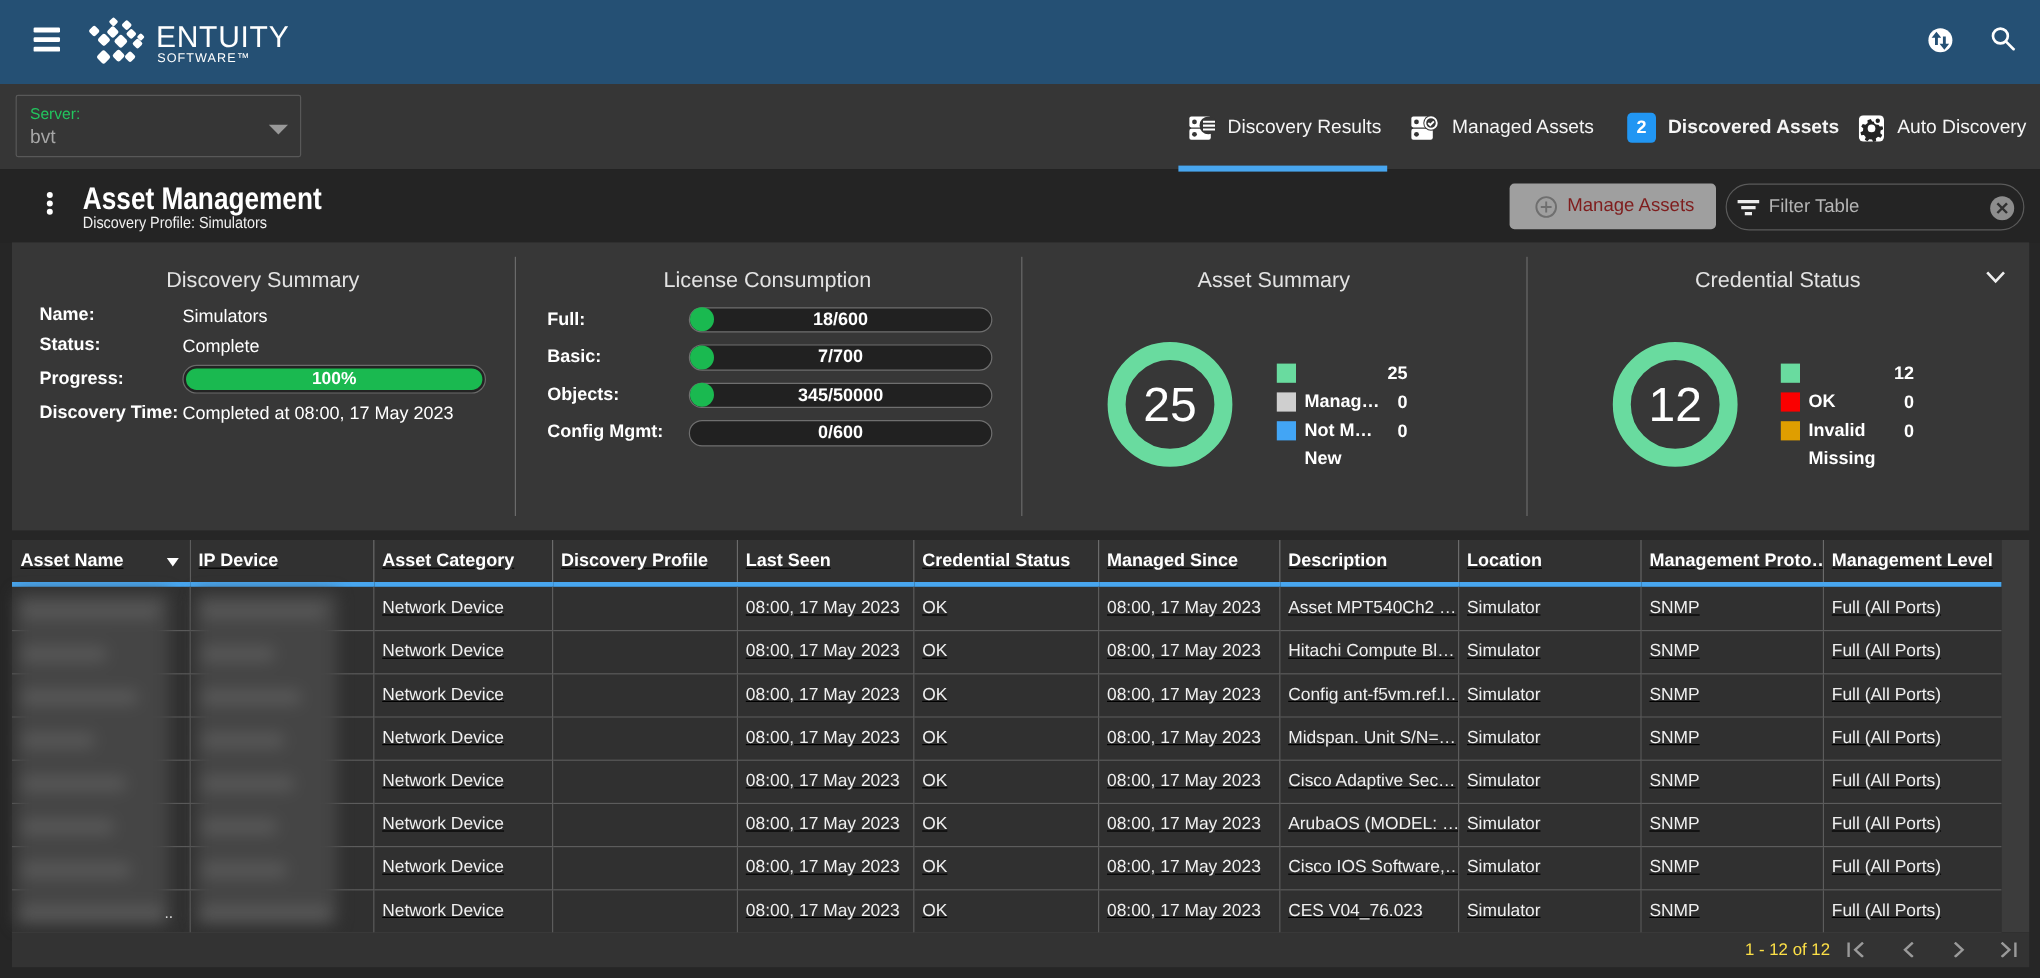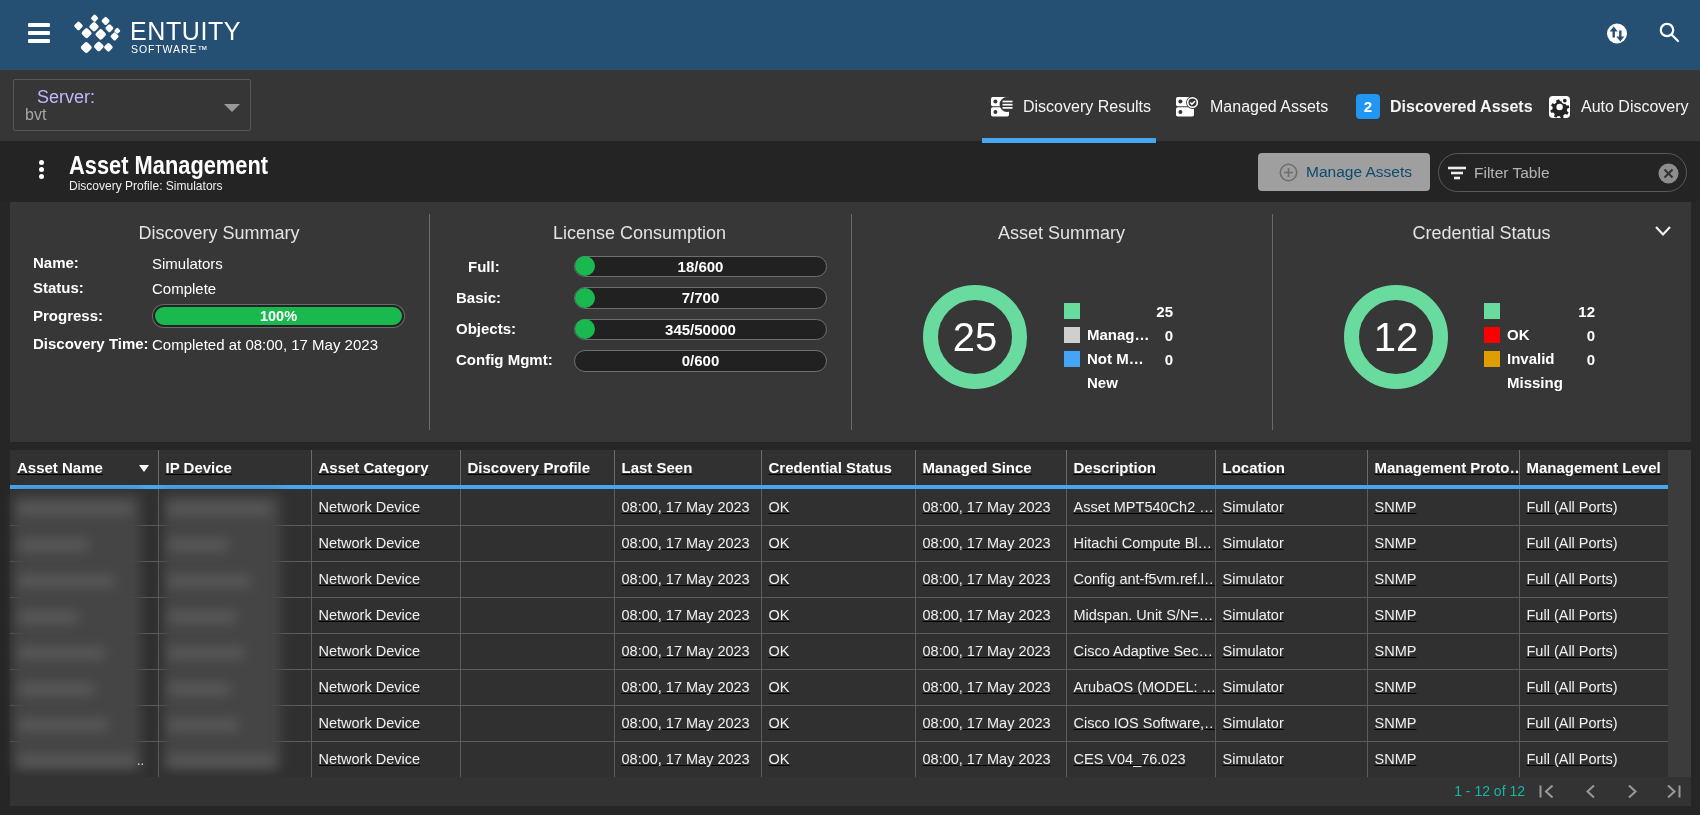--- a/index.html
+++ b/index.html
@@ -5,34 +5,34 @@
   * { margin:0; padding:0; box-sizing:border-box; }
   html,body { width:1700px; height:815px; overflow:hidden; }
   body { background:#262626; font-family:"Liberation Sans", sans-serif; position:relative; }
   .abs { position:absolute; }
   
   #topbar { left:0; top:0; width:1700px; height:70px; background:#255074; }
   .hbar { position:absolute; left:28px; width:22px; height:4px; background:#fff; border-radius:1px; }
   
   #bar2 { left:0; top:70px; width:1700px; height:71px; background:#363636; }
   #serverbox { left:13px; top:9px; width:238px; height:52px; border:1px solid #585858; border-radius:2px; }
-  #serverbox .lab { position:absolute; left:23px; top:7px; font-size:18px; color:#c4b5fd; }
+  #serverbox .lab { position:absolute; left:11px; top:7px; font-size:13px; color:#22c55e; }
   #serverbox .val { position:absolute; left:11px; top:26px; font-size:16px; color:#a6a6a6; }
   #serverbox .arr { position:absolute; left:210px; top:24px; width:0; height:0; border-left:8.5px solid transparent; border-right:8.5px solid transparent; border-top:8.5px solid #999; }
   .tab { position:absolute; top:70px; height:71px; color:#f5f5f5; font-size:16px; white-space:nowrap; }
   .tab .txt { position:absolute; top:28px; }
   #underline { left:982px; top:138px; width:174px; height:5px; background:#48a6ef; z-index:5; }
   .badge2 { position:absolute; width:24px; height:25px; background:#2196f3; border-radius:4px; color:#fff; font-weight:bold; font-size:15px; text-align:center; line-height:25px; }
   
   #assetbar { left:0; top:141px; width:1700px; height:61px; background:#242424; }
   .kdot { position:absolute; left:39px; width:5px; height:5px; border-radius:50%; background:#fff; }
   #amtitle { position:absolute; left:69px; top:9px; font-size:26px; font-weight:bold; color:#fff; transform:scaleX(0.84); transform-origin:left center; white-space:nowrap; }
   #amsub { position:absolute; left:69px; top:37px; font-size:13.5px; color:#f0f0f0; transform:scaleX(0.89); transform-origin:left center; white-space:nowrap; }
   #managebtn { position:absolute; left:1258px; top:12px; width:172px; height:38px; background:#9f9f9f; border-radius:4px; }
-  #managebtn span { position:absolute; left:48px; top:0; line-height:38px; font-size:15.5px; color:#0c4a6e; }
+  #managebtn span { position:absolute; left:48px; top:0; line-height:38px; font-size:15.5px; color:#7f1d1d; }
   #filterpill { position:absolute; left:1438px; top:12px; width:249px; height:39px; border:1px solid #5a5a5a; border-radius:19.5px; }
   #filterpill .ft { position:absolute; left:35px; top:0; line-height:37px; font-size:15.5px; color:#b5b5b5; }
   
   #panels { left:10px; top:202px; width:1681px; height:240px; background:#373737; color:#fff; }
   .pdiv { position:absolute; top:12px; width:1px; height:216px; background:#6a6a6a; }
   .ptitle { position:absolute; top:21px; font-size:18px; color:#e3e3e3; text-align:center; }
   .plabel { position:absolute; font-size:15px; font-weight:bold; color:#fff; }
   .pval { position:absolute; font-size:15px; color:#fff; }
   .lpill { position:absolute; left:564px; width:253px; height:21.5px; background:#212121; border:1px solid #6f6f6f; border-radius:11px; text-align:center; font-weight:bold; font-size:15px; line-height:20px; color:#fff; }
   .gcirc { position:absolute; left:565px; width:20px; height:20px; border-radius:50%; background:#1ab950; z-index:2; }
@@ -40,21 +40,21 @@
   .leglab { position:absolute; font-size:15px; font-weight:bold; color:#fff;margin-top:23px; }
   .legval { position:absolute; font-size:15px; font-weight:bold; color:#fff; text-align:right; width:60px; }
   
   #tbl { left:10px; top:450px; width:1658px; border-collapse:collapse; table-layout:fixed;text-decoration:underline; }
   #tbl th { height:37px; background:#313131; border-right:1px solid #6b6b6b; border-bottom:4px solid #48a6ef; color:#fff; font-size:15px; font-weight:bold; text-align:left; padding-left:7px; white-space:nowrap; overflow:hidden; }
   #tbl td { height:36px; background:#303030; border-right:1px solid #5c5c5c; border-bottom:1px solid #5c5c5c; color:#f0f0f0; font-size:14.5px; padding-left:7px; white-space:nowrap; overflow:hidden; }
   #tbl th:last-child, #tbl td:last-child { border-right:none; }
   #tbl tr:nth-child(2) td { height:38px; }
   #gutter { left:1668px; top:450px; width:23px; height:327px; background:#3c3c3c; }
   #footer { left:10px; top:777px; width:1681px; height:29px; background:#333333; }
-  #footer .cnt { position:absolute; left:1445px; top:0; line-height:29px; font-size:14px; color:#14b8a6; }
+  #footer .cnt { position:absolute; left:1445px; top:0; line-height:29px; font-size:14px; color:#fde047; }
   .blob { position:absolute; background:#454545; border-radius:4px; filter:blur(6px); }
   .streak { position:absolute; background:rgba(255,255,255,0.11); border-radius:5px; height:12px; }
 </style>
 </head>
 <body>
 <div class="abs" id="topbar">
   <div class="hbar" style="top:23px"></div>
   <div class="hbar" style="top:31px"></div>
   <div class="hbar" style="top:39px"></div>
   <svg class="abs" style="left:72px;top:12px" width="50" height="44" viewBox="0 0 50 44">
@@ -169,21 +169,21 @@
   <div class="plabel" style="left:23px;top:52px">Name:</div>
   <div class="pval" style="left:142px;top:53px">Simulators</div>
   <div class="plabel" style="left:23px;top:77px">Status:</div>
   <div class="pval" style="left:142px;top:78px">Complete</div>
   <div class="plabel" style="left:23px;top:105px">Progress:</div>
   <div class="abs" style="left:143px;top:103px;width:251px;height:22px;background:#1ab950;border:2px solid #232323;box-shadow:0 0 0 1px #6a6a6a;border-radius:11px;text-align:center;line-height:18px;font-size:14.5px;font-weight:bold;color:#fff;">100%</div>
   <div class="plabel" style="left:23px;top:133px">Discovery Time:</div>
   <div class="pval" style="left:142px;top:134px">Completed at 08:00, 17 May 2023</div>
 
   <div class="ptitle" style="left:418px;width:423px">License Consumption</div>
-  <div class="plabel" style="left:458px;top:56px">Full:</div>
+  <div class="plabel" style="left:446px;top:56px">Full:</div>
   <div class="plabel" style="left:446px;top:87px">Basic:</div>
   <div class="plabel" style="left:446px;top:118px">Objects:</div>
   <div class="plabel" style="left:446px;top:149px">Config Mgmt:</div>
   <div class="lpill" style="top:53.5px">18/600</div>
   <div class="lpill" style="top:85px">7/700</div>
   <div class="lpill" style="top:116.5px">345/50000</div>
   <div class="lpill" style="top:148px">0/600</div>
   <div class="gcirc" style="top:54.3px"></div>
   <div class="gcirc" style="top:85.8px"></div>
   <div class="gcirc" style="top:117.3px"></div>

